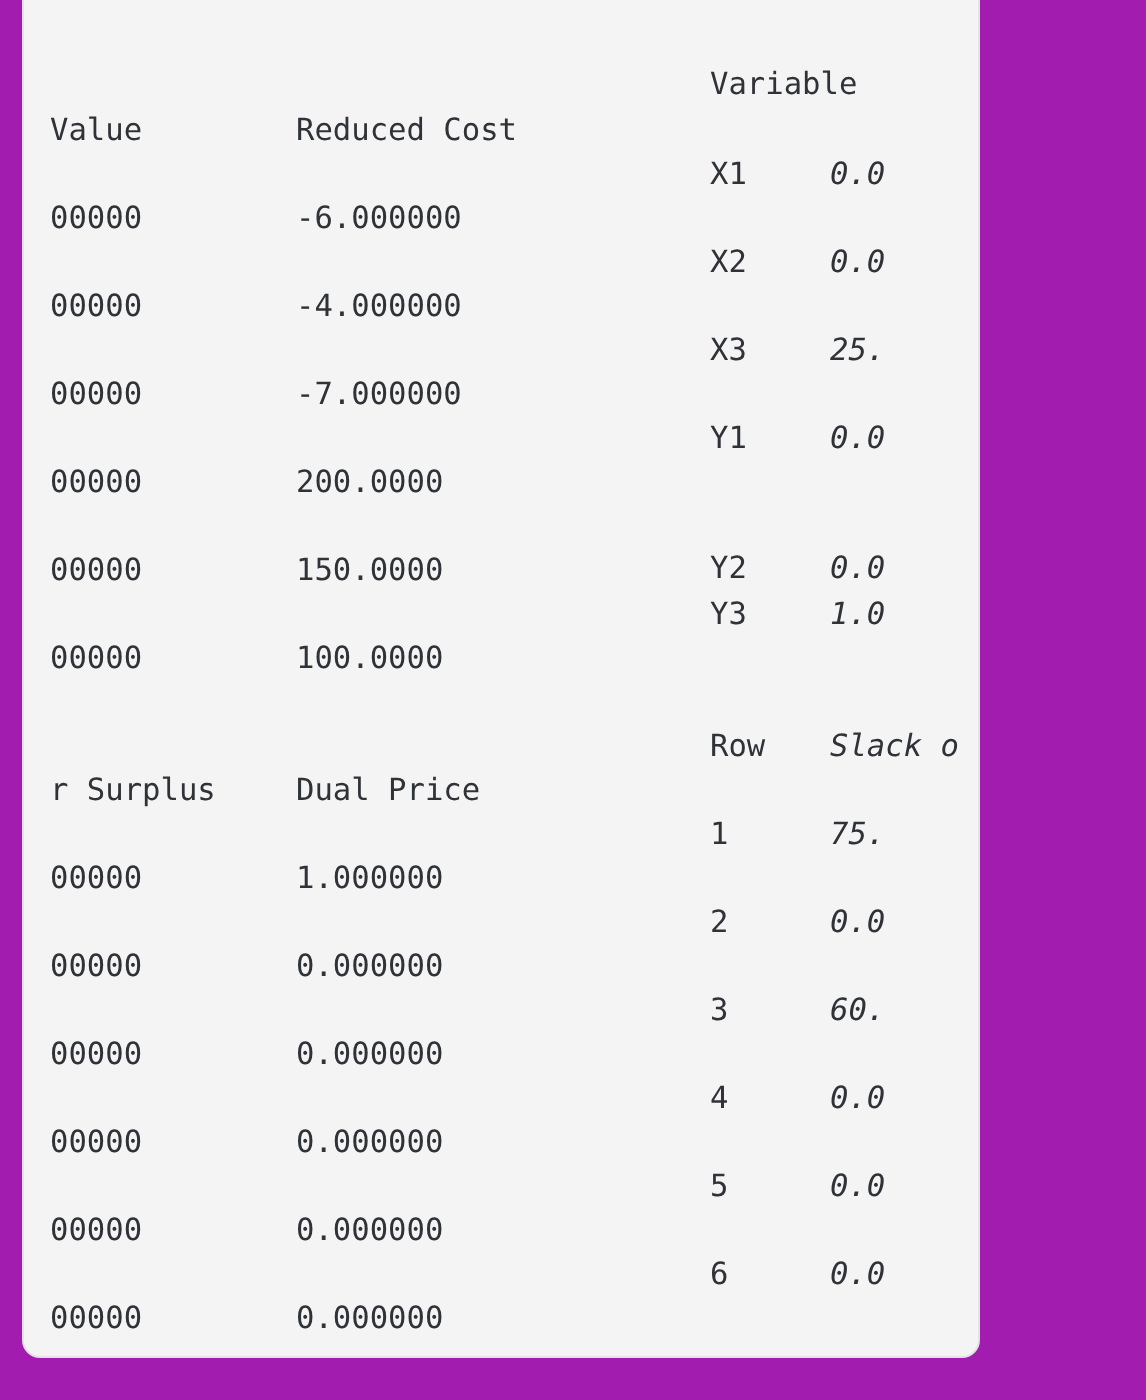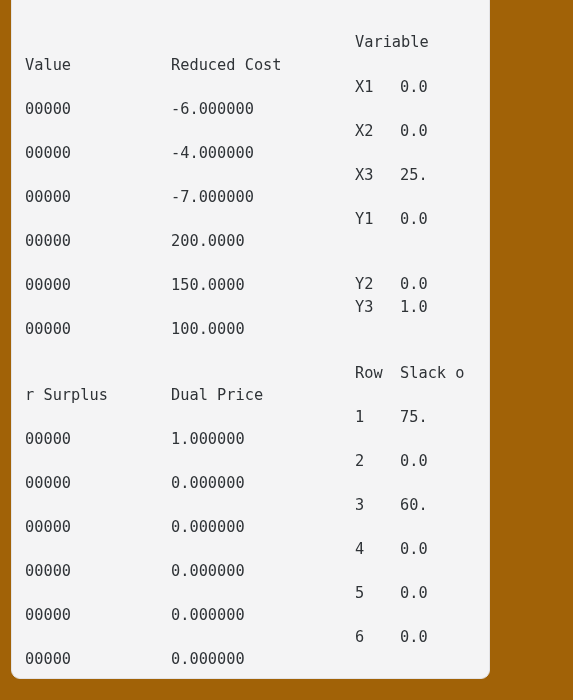--- a/index.html
+++ b/index.html
@@ -11,21 +11,21 @@
     overflow: hidden;
   }
   body {
     font-family: "DejaVu Sans Mono", "Liberation Mono", monospace;
   }
 
   #page {
     position: relative;
     width: 573px;
     height: 700px;
-    background: #a16207;
+    background: #a21caf;
   }
 
   
   #output-card {
     position: absolute;
     left: 11px;
     top: -14px;
     width: 479px;          
     height: 693px;         
     background: #f4f4f5;
@@ -63,25 +63,25 @@
     top: 0;
     white-space: pre;
     font-family: "DejaVu Sans Mono", "Liberation Mono", monospace;
     font-size: 15.3px;
     line-height: 22px;
     color: #2f3337;
   }
 
   
   .seg-left   { left: 13px; text-align: center; }
-  .seg-left2  { left: 159px; }
+  .seg-left2  { left: 136px; }
 
   
   .seg-right  { left: 343px; }
-  .seg-right2 { left: 388px; }
+  .seg-right2 { left: 403px; font-style: italic; }
 </style>
 </head>
 <body>
 
 <div id="page">
 
   <div id="output-card">
     <div id="console-text"><div class="line" style="top: 44px;"><span class="seg seg-right">Variable</span></div><div class="line" style="top: 67px;"><span class="seg seg-left">Value</span><span class="seg seg-left2">Reduced Cost</span></div><div class="line" style="top: 89px;"><span class="seg seg-right">X1</span><span class="seg seg-right2">0.0</span></div><div class="line" style="top: 111px;"><span class="seg seg-left">00000</span><span class="seg seg-left2">-6.000000</span></div><div class="line" style="top: 133px;"><span class="seg seg-right">X2</span><span class="seg seg-right2">0.0</span></div><div class="line" style="top: 155px;"><span class="seg seg-left">00000</span><span class="seg seg-left2">-4.000000</span></div><div class="line" style="top: 177px;"><span class="seg seg-right">X3</span><span class="seg seg-right2">25.</span></div><div class="line" style="top: 199px;"><span class="seg seg-left">00000</span><span class="seg seg-left2">-7.000000</span></div><div class="line" style="top: 221px;"><span class="seg seg-right">Y1</span><span class="seg seg-right2">0.0</span></div><div class="line" style="top: 243px;"><span class="seg seg-left">00000</span><span class="seg seg-left2">200.0000</span></div><div class="line" style="top: 286px;"><span class="seg seg-right">Y2</span><span class="seg seg-right2">0.0</span></div><div class="line" style="top: 287px;"><span class="seg seg-left">00000</span><span class="seg seg-left2">150.0000</span></div><div class="line" style="top: 309px;"><span class="seg seg-right">Y3</span><span class="seg seg-right2">1.0</span></div><div class="line" style="top: 331px;"><span class="seg seg-left">00000</span><span class="seg seg-left2">100.0000</span></div><div class="line" style="top: 375px;"><span class="seg seg-right">Row</span><span class="seg seg-right2">Slack o</span></div><div class="line" style="top: 397px;"><span class="seg seg-left">r Surplus</span><span class="seg seg-left2">Dual Price</span></div><div class="line" style="top: 419px;"><span class="seg seg-right">1</span><span class="seg seg-right2">75.</span></div><div class="line" style="top: 441px;"><span class="seg seg-left">00000</span><span class="seg seg-left2">1.000000</span></div><div class="line" style="top: 463px;"><span class="seg seg-right">2</span><span class="seg seg-right2">0.0</span></div><div class="line" style="top: 485px;"><span class="seg seg-left">00000</span><span class="seg seg-left2">0.000000</span></div><div class="line" style="top: 507px;"><span class="seg seg-right">3</span><span class="seg seg-right2">60.</span></div><div class="line" style="top: 529px;"><span class="seg seg-left">00000</span><span class="seg seg-left2">0.000000</span></div><div class="line" style="top: 551px;"><span class="seg seg-right">4</span><span class="seg seg-right2">0.0</span></div><div class="line" style="top: 573px;"><span class="seg seg-left">00000</span><span class="seg seg-left2">0.000000</span></div><div class="line" style="top: 595px;"><span class="seg seg-right">5</span><span class="seg seg-right2">0.0</span></div><div class="line" style="top: 617px;"><span class="seg seg-left">00000</span><span class="seg seg-left2">0.000000</span></div><div class="line" style="top: 639px;"><span class="seg seg-right">6</span><span class="seg seg-right2">0.0</span></div><div class="line" style="top: 661px;"><span class="seg seg-left">00000</span><span class="seg seg-left2">0.000000</span></div></div>
   </div>
 

